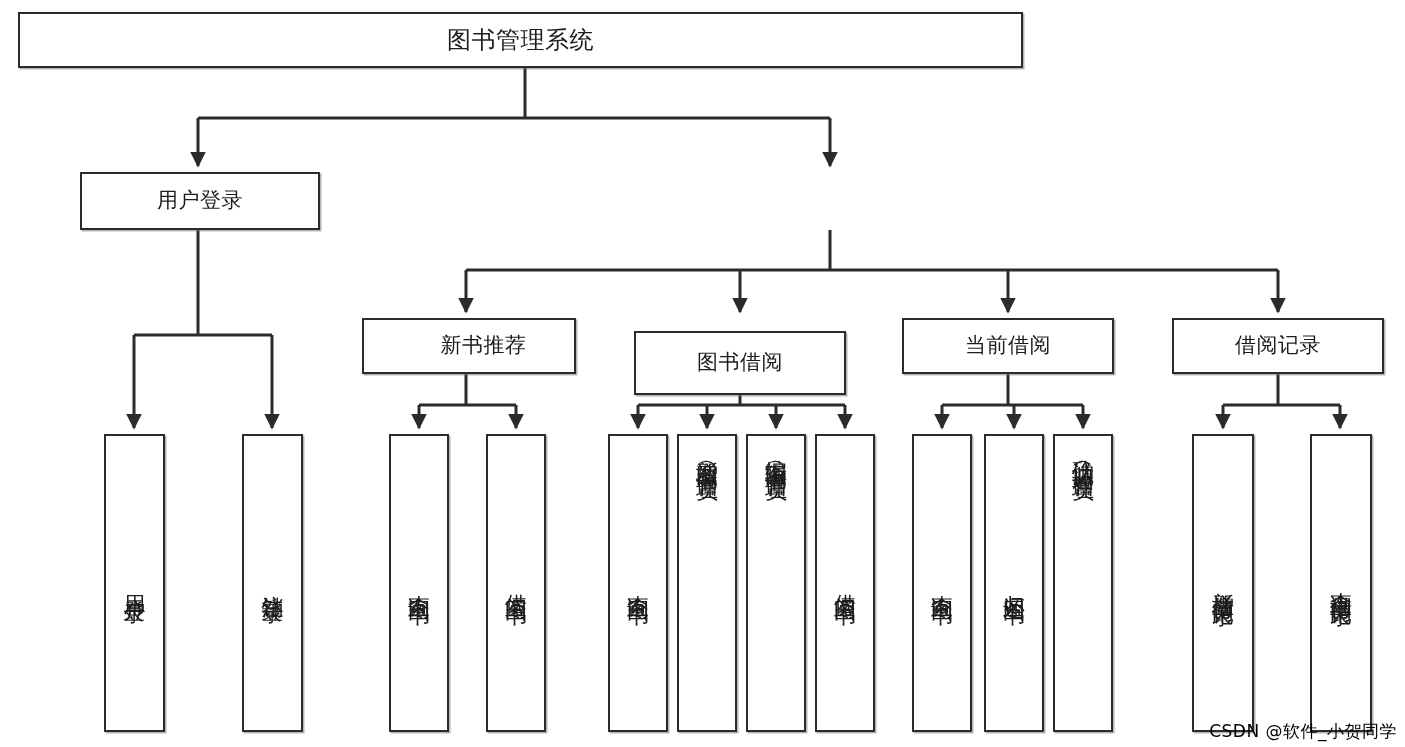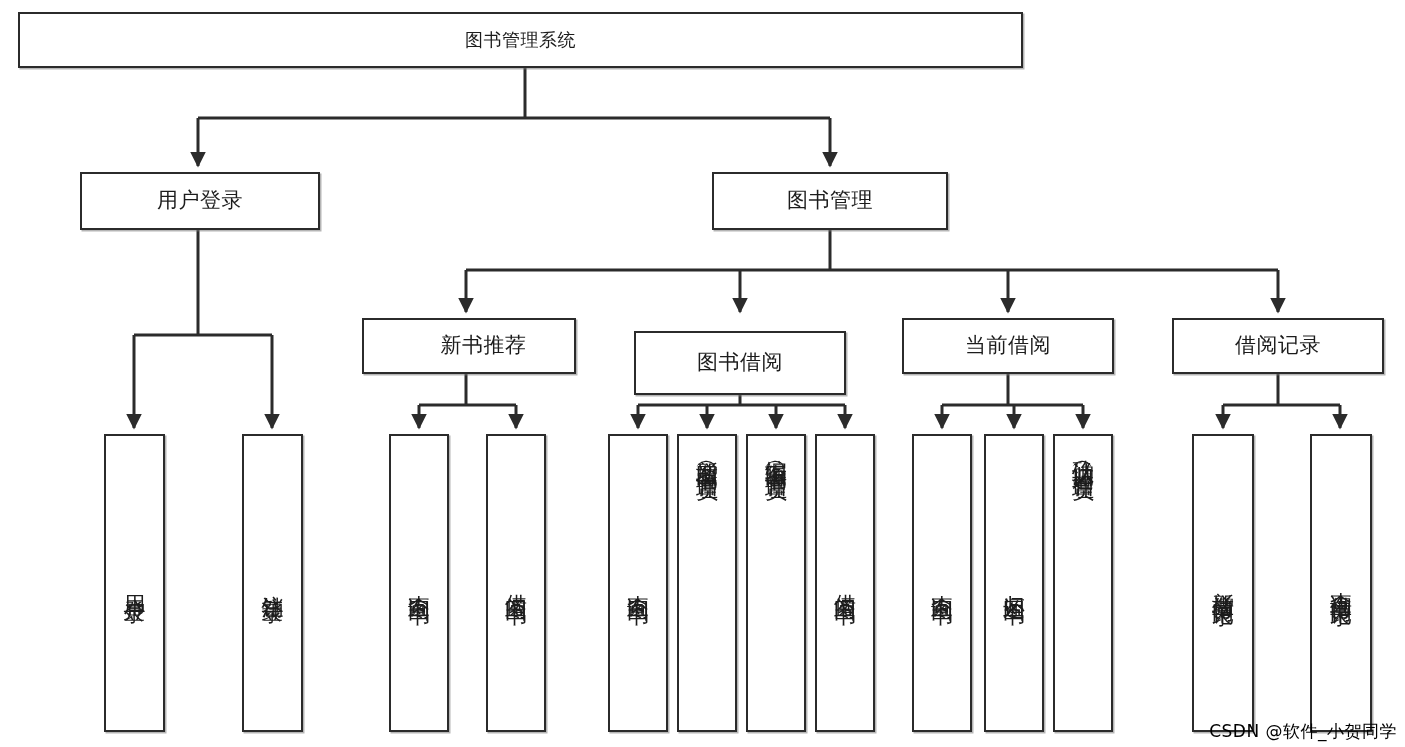--- a/index.html
+++ b/index.html
@@ -44,21 +44,21 @@
     letter-spacing: 0.5px;
     color: #1c1c1c;
     user-select: none;
   }
   
   .node.horiz .label {
     font-size: 21px;
     white-space: nowrap;
   }
   .node.root .label {
-    font-size: 18px;
+    font-size: 24px;
   }
   
   .node.leaf {
     align-items: flex-start;
     justify-content: center;
     padding-top: 6px;
   }
   .node.leaf.centered {
     align-items: center;
     padding-top: 0;
@@ -139,23 +139,20 @@
     </g>
   </svg>
 
   <div class="node horiz root" style="left:18px; top:12px; width:1005px; height:56px;">
     <span class="label">图书管理系统</span>
   </div>
 
   <div class="node horiz" style="left:80px; top:172px; width:240px; height:58px;">
     <span class="label">用户登录</span>
   </div>
-  <div class="node horiz" style="left:712px; top:172px; width:236px; height:58px;">
-    <span class="label">图书管理</span>
-  </div>
 
   <div class="node horiz" style="left:362px; top:318px; width:214px; height:56px;padding-left:29px;">
     <span class="label">新书推荐</span>
   </div>
   <div class="node horiz" style="left:634px; top:331px; width:212px; height:64px;">
     <span class="label">图书借阅</span>
   </div>
   <div class="node horiz" style="left:1172px; top:318px; width:212px; height:56px;">
     <span class="label">借阅记录</span>
   </div>

